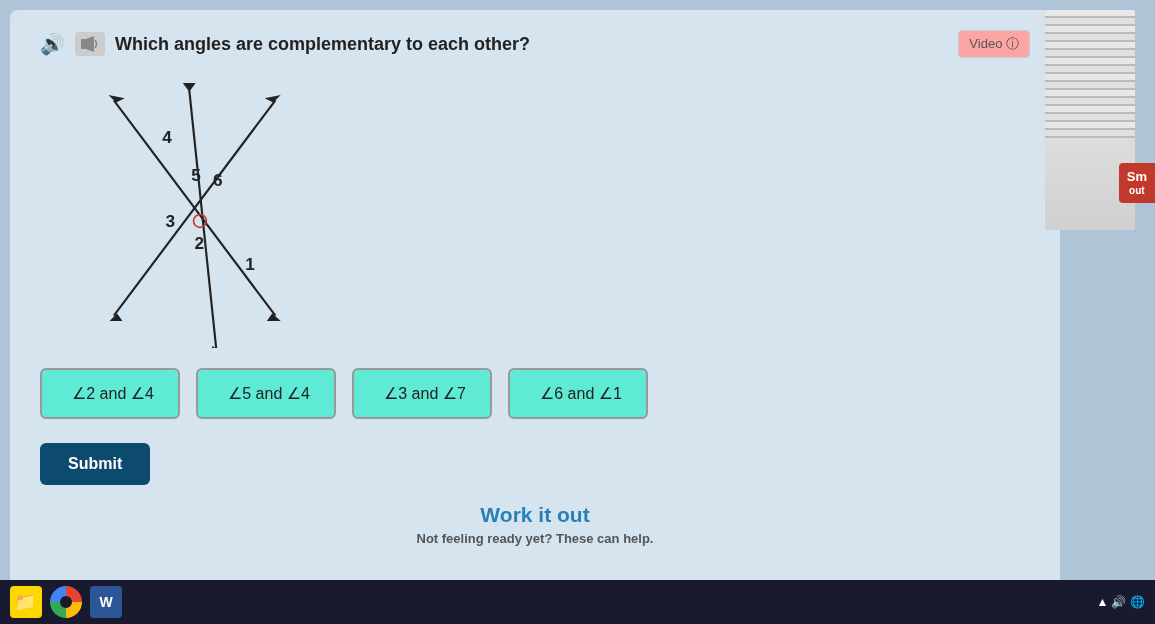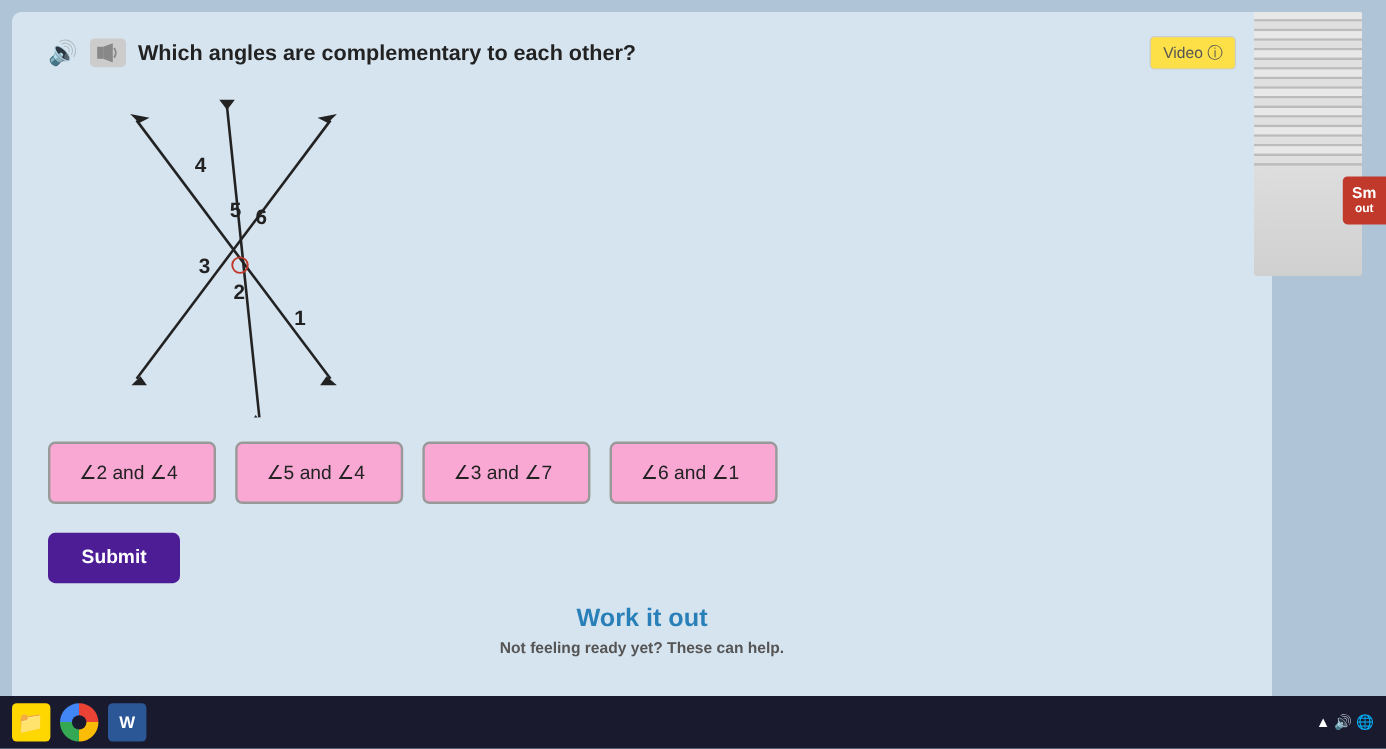--- a/index.html
+++ b/index.html
@@ -53,21 +53,21 @@
       font-size: 14px;
     }
 
     .question-text {
       font-size: 18px;
       color: #222;
       font-weight: 700;
     }
 
     .video-btn {
-      background: #fde047;
+      background: #fca5a5;
       border: 1px solid #ccc;
       border-radius: 4px;
       padding: 4px 10px;
       font-size: 13px;
       color: #555;
       cursor: pointer;
     }
 
     .diagram-area {
       width: 320px;
@@ -83,32 +83,32 @@
 
     .answers-row {
       display: flex;
       gap: 16px;
       margin-top: 20px;
       flex-wrap: wrap;
     }
 
     .answer-btn {
       border: 2px solid #999;
-      background: #f9a8d4;
+      background: #5eead4;
       border-radius: 6px;
       padding: 14px 24px;
       font-size: 16px;
       cursor: pointer;
       color: #222;
       min-width: 140px;
-      text-align: left;
+      text-align: right;
     }
 
     .submit-btn {
-      background: #4c1d95;
+      background: #0c4a6e;
       color: white;
       border: none;
       border-radius: 6px;
       padding: 12px 28px;
       font-size: 16px;
       font-weight: bold;
       cursor: pointer;
       margin-top: 24px;
     }
 
@@ -253,21 +253,21 @@
   <div style="width:100%; height:8px; border-bottom:2px solid #bbb; background:#e8e8e8;"></div>
   <div style="width:100%; height:8px; border-bottom:2px solid #bbb; background:#e0e0e0;"></div>
   <div style="width:100%; height:8px; border-bottom:2px solid #bbb; background:#e8e8e8;"></div>
   <div style="width:100%; height:8px; border-bottom:2px solid #bbb; background:#e0e0e0;"></div>
   <div style="width:100%; height:8px; border-bottom:2px solid #bbb; background:#e8e8e8;"></div>
   <div style="width:100%; height:8px; border-bottom:2px solid #bbb; background:#e0e0e0;"></div>
   <div style="width:100%; height:8px; border-bottom:2px solid #bbb; background:#e8e8e8;"></div>
   <div style="width:100%; height:8px; border-bottom:2px solid #bbb; background:#e0e0e0;"></div>
 </div>
 
-<div style="position:absolute; top:147px; right:0; background:#c0392b; color:white; padding:6px 8px; font-size:13px; font-weight:bold; border-radius:4px 0 0 4px; line-height:1.2;">
+<div style="position:absolute; top:163px; right:0; background:#c0392b; color:white; padding:6px 8px; font-size:13px; font-weight:bold; border-radius:4px 0 0 4px; line-height:1.2;">
   <div>Sm</div>
   <div style="font-size:10px;text-align:center;">out</div>
 </div>
 
 <div class="taskbar">
   <div class="taskbar-icon folder">📁</div>
   <div class="taskbar-icon chrome" style="width:32px;height:32px;border-radius:50%;background:conic-gradient(#ea4335 0deg 90deg, #fbbc05 90deg 180deg, #34a853 180deg 270deg, #4285f4 270deg 360deg); display:flex;align-items:center;justify-content:center;">
     <div style="width:12px;height:12px;background:#1a1a2e;border-radius:50%;"></div>
   </div>
   <div class="taskbar-icon word" style="font-size:14px;font-weight:bold;">W</div>

